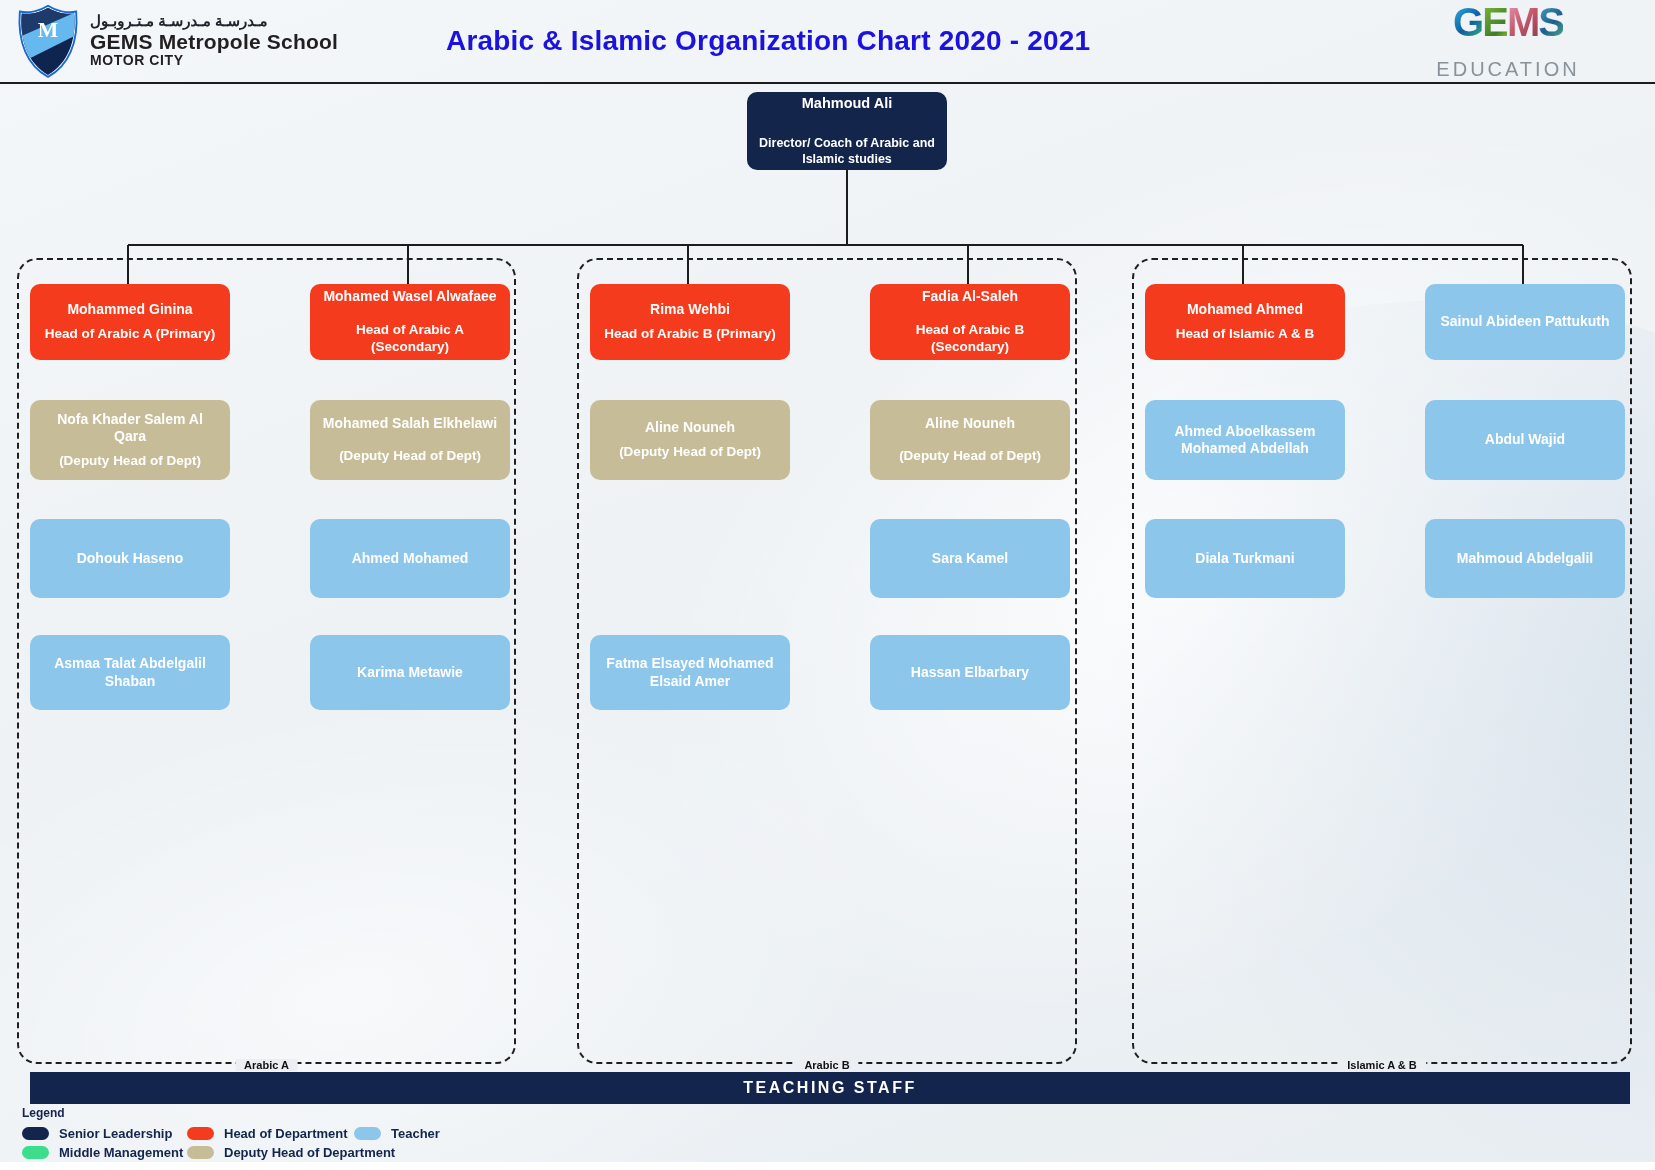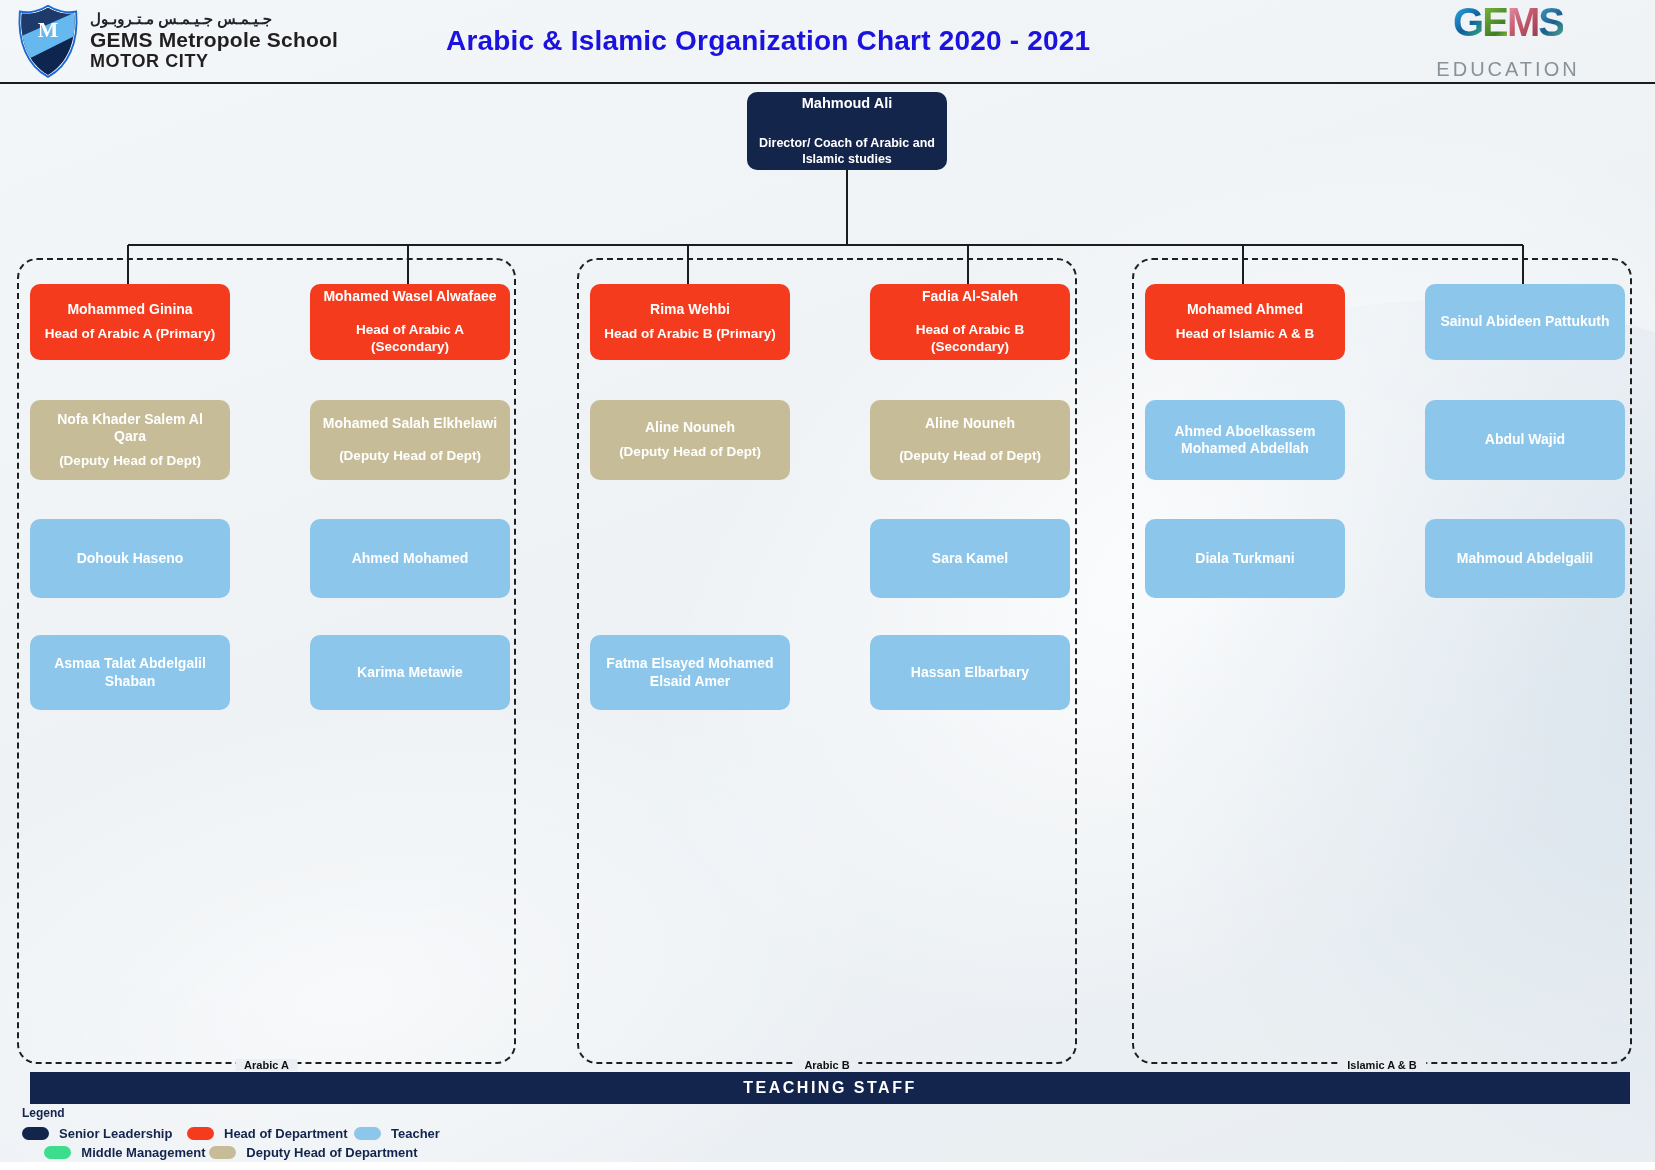--- a/index.html
+++ b/index.html
@@ -30,21 +30,21 @@
     position:absolute;left:0;top:0;width:1655px;height:84px;
     display:flex;align-items:center;
     border-bottom:2px solid #1c1c1c;box-sizing:border-box;
     padding:0 22px 0 16px;
   }
   .hdr-left{display:flex;align-items:center;gap:10px;width:430px;}
   .shield{width:64px;height:76px;flex:0 0 auto;}
   .school-text{display:flex;flex-direction:column;line-height:1.12;color:#1d1d1f;}
   .school-ar{font-size:15px;font-weight:bold;color:#21242c;}
   .school-en{font-size:21px;font-weight:bold;color:#231f20;letter-spacing:.2px;}
-  .school-sub{font-size:18px;font-weight:bold;color:#231f20;letter-spacing:.6px;}
+  .school-sub{font-size:14px;font-weight:bold;color:#231f20;letter-spacing:.6px;}
   .hdr-title{flex:1;font-size:28px;font-weight:700;color:#1b12de;letter-spacing:.2px;}
   .hdr-right{width:250px;display:flex;flex-direction:column;align-items:center;}
   .gems-letters{display:flex;line-height:1;}
   .gems-letters span{font-size:40px;font-weight:900;letter-spacing:-2px;
      -webkit-background-clip:text;background-clip:text;color:transparent;}
   .gl-g{background-image:linear-gradient(135deg,#2aa9dd 10%,#0f5f9e 55%,#38b07c 95%);}
   .gl-e{background-image:linear-gradient(135deg,#79b43c 10%,#3e7d25 70%,#9ac93f 100%);}
   .gl-m{background-image:linear-gradient(135deg,#e89ab0 0%,#c4576b 50%,#8e3a4a 100%);}
   .gl-s{background-image:linear-gradient(135deg,#49a7c9 0%,#1c5f8f 55%,#55b489 100%);}
   .gems-sub{font-size:20px;color:#87929b;letter-spacing:3px;margin-top:16px;}
@@ -96,21 +96,21 @@
   
   .staff-bar{
     position:absolute;left:30px;top:1072px;width:1600px;height:32px;z-index:2;
     background:#13244d;color:#fff;display:flex;align-items:center;justify-content:center;
     font-size:16px;font-weight:bold;letter-spacing:2.5px;
   }
 
   
   #legend{position:absolute;left:22px;top:1106px;z-index:2;color:#13254d;}
   .legend-title{font-size:12px;font-weight:800;margin-bottom:4px;}
-  .legend-row{display:flex;align-items:center;height:19px;justify-content:center;}
+  .legend-row{display:flex;align-items:center;height:19px;}
   .legend-item{display:flex;align-items:center;}
   .li-w1{width:165px;} .li-w2{width:167px;}
   .swatch{width:27px;height:13px;border-radius:7px;margin-right:10px;flex:0 0 auto;}
   .legend-item .ltext{font-size:13px;font-weight:800;white-space:nowrap;}
   .sw-navy{background:#13244d;} .sw-red{background:#f43b1d;} .sw-blue{background:#8cc6ea;}
   .sw-green{background:#3cdd8c;} .sw-tan{background:#c6bd98;}
 </style>
 </head>
 <body>
 
@@ -129,21 +129,21 @@
         </defs>
         <path d="M50 3 C62 11 80 15 94 12 C98 60 82 97 50 114 C18 97 2 60 6 12 C20 15 38 11 50 3 Z" fill="#ffffff" stroke="#1a6ad2" stroke-width="3"></path>
         <path d="M50 6 C61 13 78 17 91 15 C95 58 80 94 50 111 C20 94 5 58 9 15 C22 17 39 13 50 6 Z" fill="#0e2550"></path>
         <g clip-path="url(#shclip)">
           <polygon points="0,50 100,8 100,46 0,96" fill="#66b9ee"></polygon>
           <polygon points="0,0 100,0 100,10 0,54" fill="#1d3a6b"></polygon>
         </g>
         <text x="50" y="52" text-anchor="middle" font-family="Liberation Serif, serif" font-size="34" font-weight="bold" fill="#ffffff">M</text>
       </svg>
       <div class="school-text">
-        <div class="school-ar">جـيـمـس جـيـمـس مـتـروبـول</div>
+        <div class="school-ar">مـدرسـة مـدرسـة مـتـروبـول</div>
         <div class="school-en">GEMS Metropole School</div>
         <div class="school-sub">MOTOR CITY</div>
       </div>
     </div>
     <div class="hdr-title">Arabic &amp; Islamic Organization Chart 2020 - 2021</div>
     <div class="hdr-right">
       <div class="gems-letters">
         <span class="gl-g">G</span>
         <span class="gl-e">E</span>
         <span class="gl-m">M</span>

